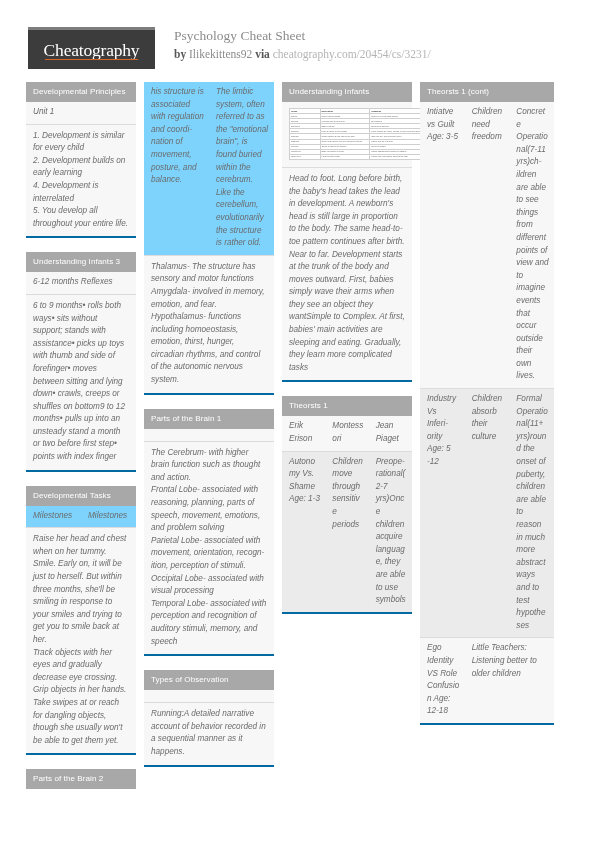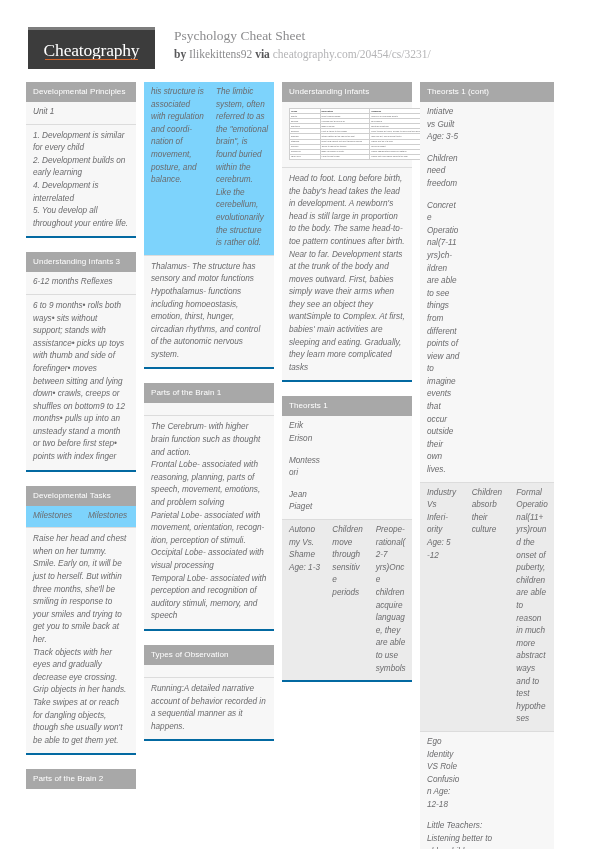--- a/index.html
+++ b/index.html
@@ -105,21 +105,21 @@
     font-style: italic;
   }
   .row {
     display: flex;
     font-size: 8.2px;
     line-height: 12.6px;
     color: #6b6b6d;
   }
   .row.sep { border-bottom: 1px solid #dcdcdc; }
   .row.shade { background: #ebebeb; }
-  .row.white { background: #f7f7f7; flex-direction: column; }
+  .row.white { background: #f7f7f7; }
   .cell {
     padding: 4px 5px 5px 7px;
     word-wrap: break-word;
     overflow-wrap: break-word;
     hyphens: auto;
   }
   .c2 { width: 50%; }
   .c3 { width: 33.34%; }
   .blockrow {
     font-size: 8.2px;
@@ -243,20 +243,21 @@
     <div class="col">
 
       <div class="card">
         <div class="card-body">
           <div class="row sep">
             <div class="cell c2">his structure is associated with regulation and coordi­nation of movement, posture, and balance.</div>
             <div class="cell c2">The limbic system, often referred to as the "emotional brain", is found buried within the cerebrum. Like the cerebellum, evolutionarily the structure is rather old.</div>
           </div>
           <div class="blockrow">
             <span class="ln">Thalamus- The structure has sensory and motor functions</span>
+            <span class="ln">Amygdala- involved in memory, emotion, and fear.</span>
             <span class="ln">Hypothalamus- functions including homoeostasis, emotion, thirst, hunger, circadian rhythms, and control of the autonomic nervous system.</span>
           </div>
         </div>
       </div>
 
       <div class="card">
         <div class="card-head">Parts of the Brain 1</div>
         <div class="card-body">
           <div class="emptyrow"></div>
           <div class="blockrow">

